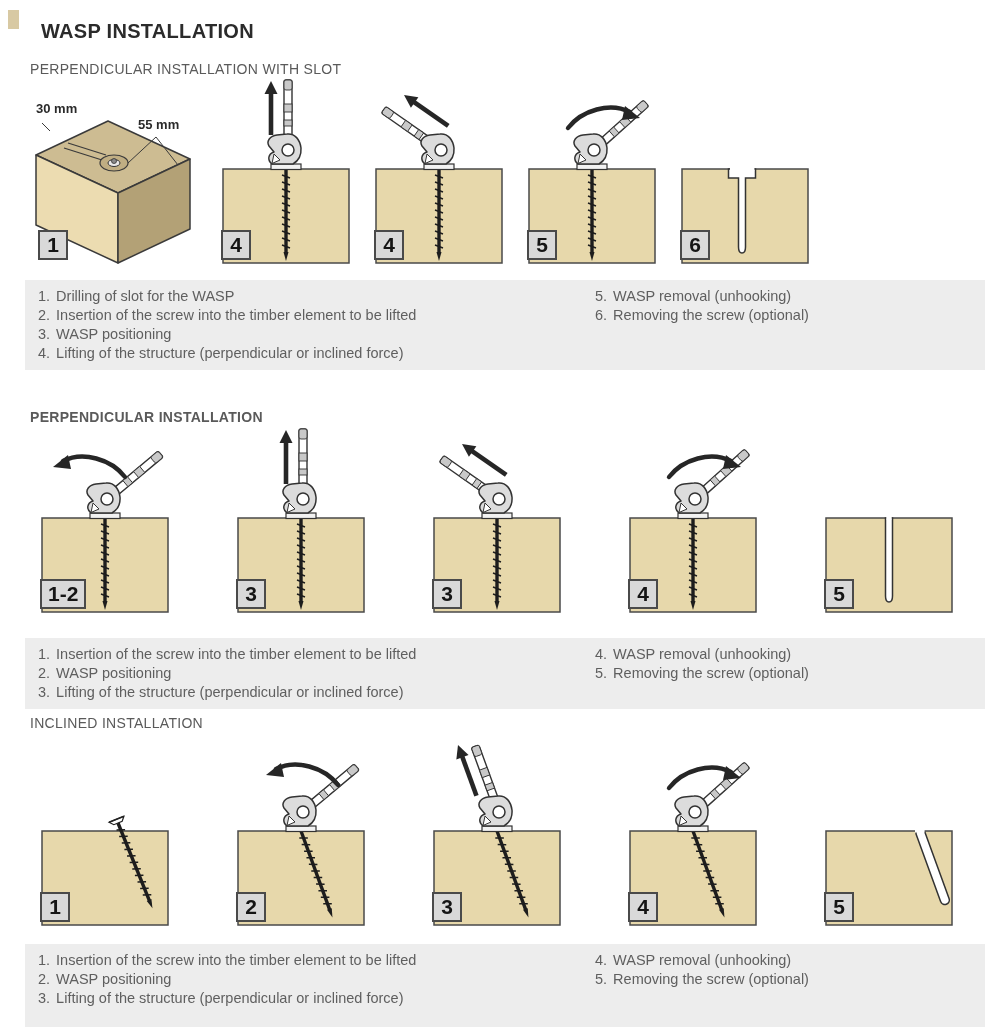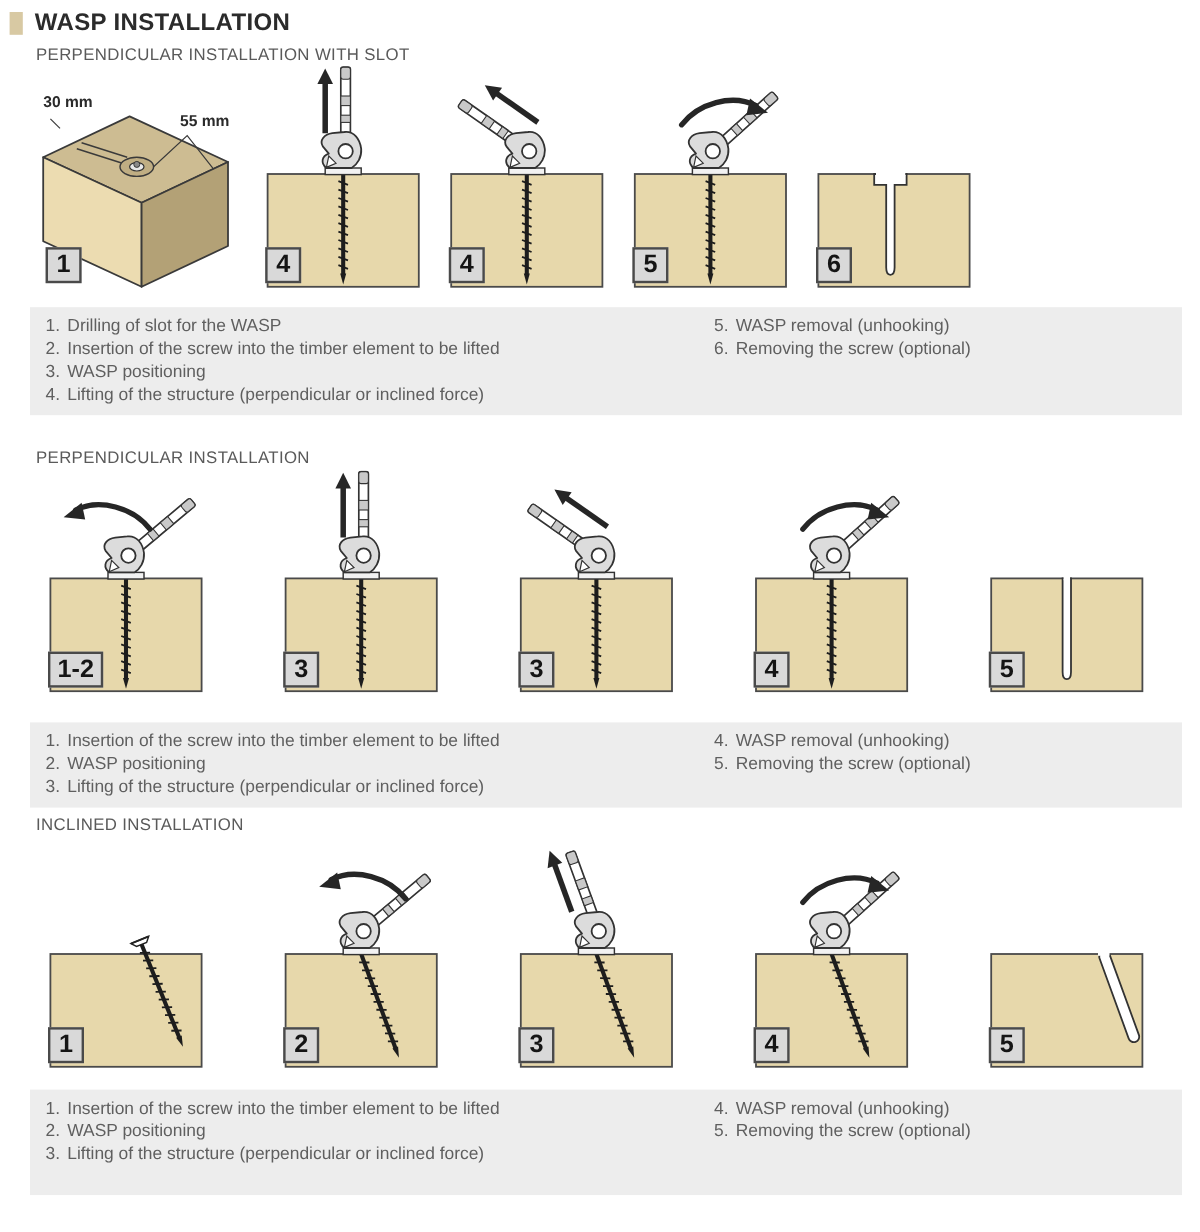--- a/index.html
+++ b/index.html
@@ -1,38 +1,38 @@
 <!DOCTYPE html>
 <html><head>
 <meta charset="utf-8">
 <style>
   html,body{margin:0;padding:0;background:#ffffff;}
   body{width:1000px;font-family:"Liberation Sans",sans-serif;color:#5f5f5f;}
   .header{display:flex;align-items:flex-start;padding:8px 0 0 8px;}
   .bullet{width:11px;height:19px;background:#d8c9a3;margin:2px 10px 0 0;flex:none;}
-  h1{font-size:20px;margin:0;color:#2b2b2b;font-weight:bold;letter-spacing:.3px;}
+  h1{font-size:20px;margin:12px;color:#2b2b2b;font-weight:bold;letter-spacing:.3px;}
   .subtitle{font-size:14px;color:#5a5a5a;margin:6px 0 0 30px;letter-spacing:.3px;}
-  .sub2{margin-top:27px;}
+  .sub2{margin-top:39px;font-weight:bold;}
   .sub3{}
   .row{display:flex;align-items:center;text-decoration:underline;}
   .row-1{margin:2px 0 0 28px;gap:23px;}
   .row-5{margin-left:40px;gap:66px;}
   .row-2{margin-top:3px;}
   .row-3{margin-top:10px;}
   .panel{position:relative;width:130px;height:186px;flex:none;}
   .panel.wide{width:170px;}
   .panel svg{display:block;}
   .blk{fill:#e7d8ab;stroke:#4a4a4a;stroke-width:1.5;}
   .badge{position:absolute;left:0;bottom:5px;background:#d9d9d9;border:2px solid #4a4a4a;
          padding:0 6px;font-size:21px;font-weight:bold;color:#151515;line-height:26px;
          min-width:14px;text-align:center;}
   .panel.wide .badge{left:10px;}
   .dim-label{position:absolute;font-size:13px;font-weight:bold;color:#2a2a2a;}
   .dim-a{left:8px;top:22px;}
-  .dim-b{left:122px;top:38px;}
+  .dim-b{left:110px;top:38px;}
   .band{background:#ededed;margin:15px 15px 0 25px;width:960px;box-sizing:border-box;
         padding:7px 0 7px 13px;display:flex;}
   .band-2{margin-top:24px;}
   .band-3{margin-top:17px;padding-bottom:24px;}
   .col{font-size:14.5px;line-height:19px;color:#5f5f5f;}
   .col-left{flex:0 0 557px;}
   .step{display:flex;}
   .num{margin-right:6px;flex:none;}
 </style>
 </head>

